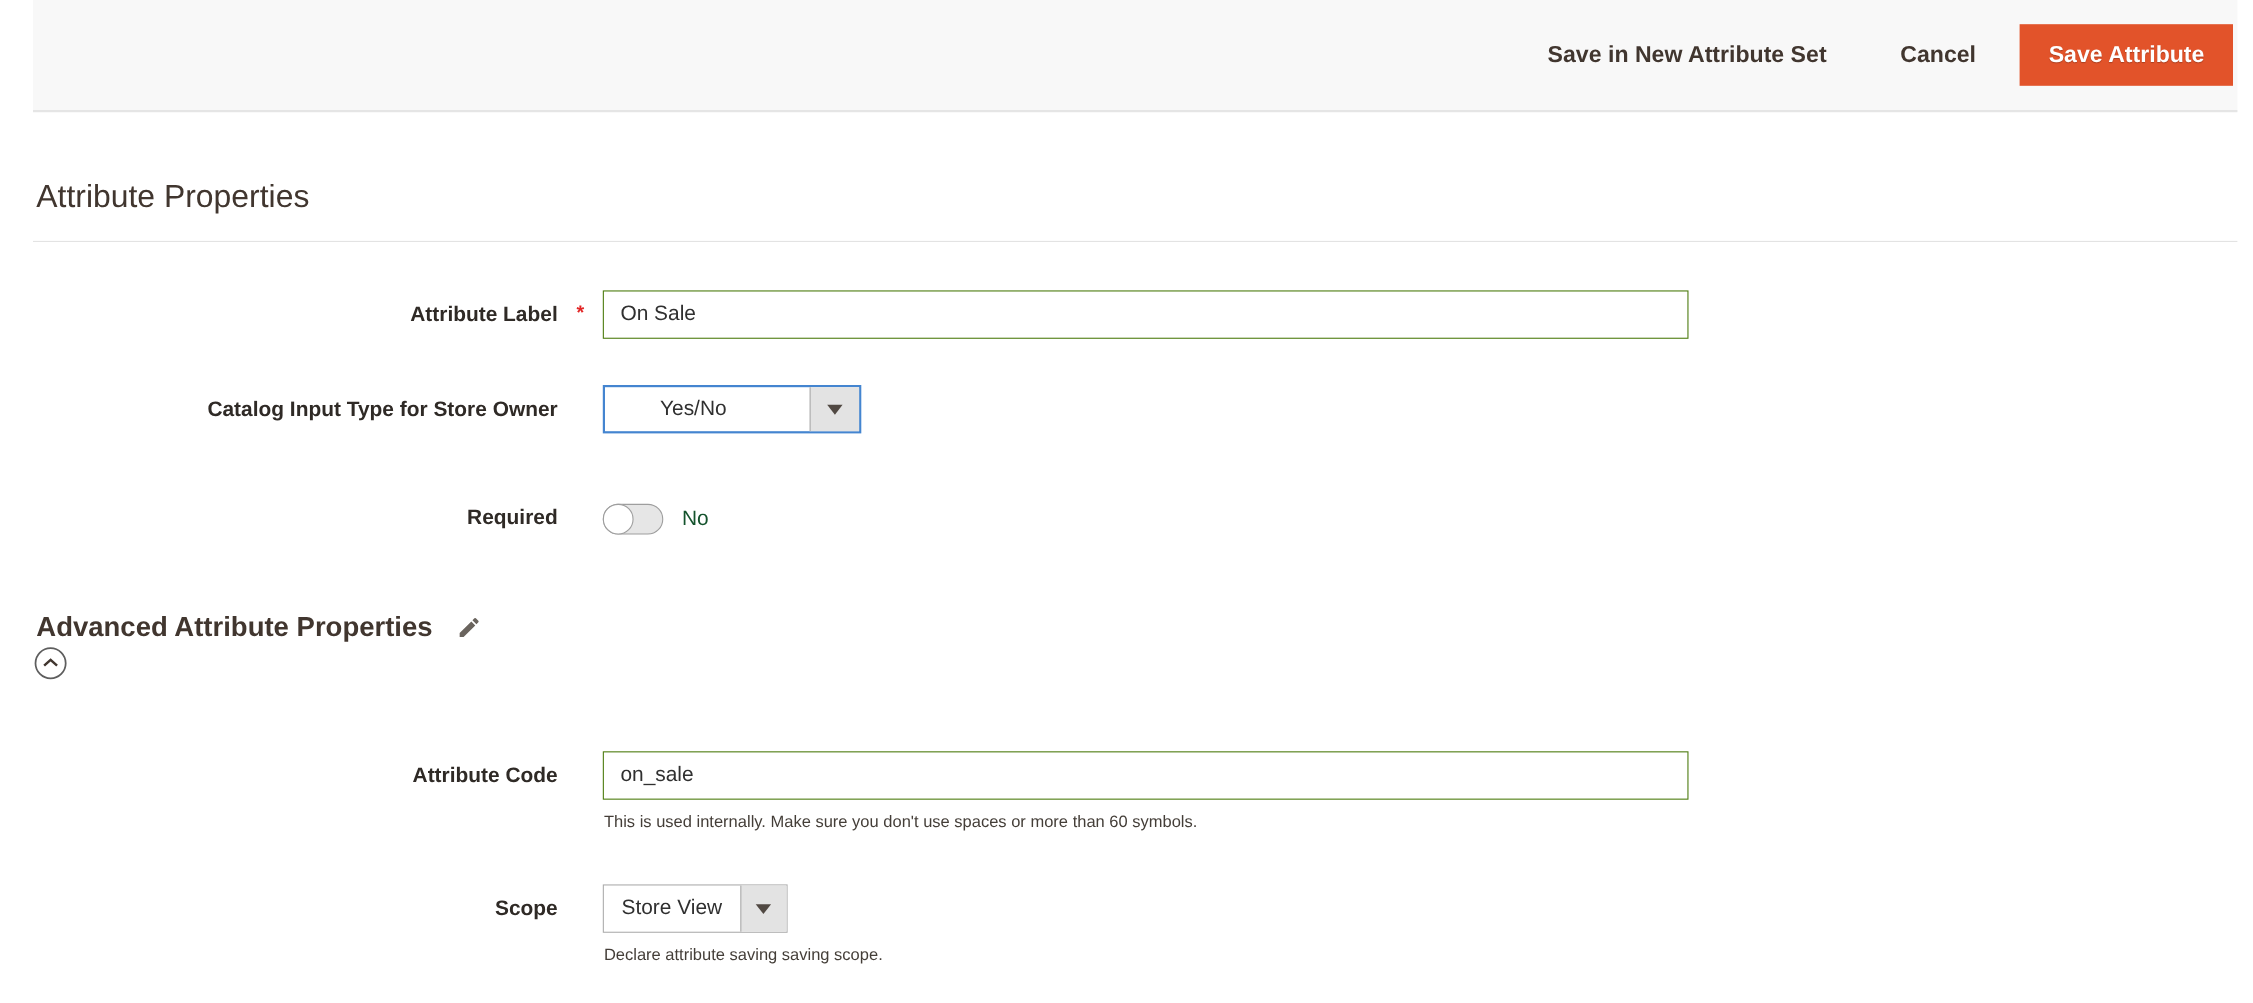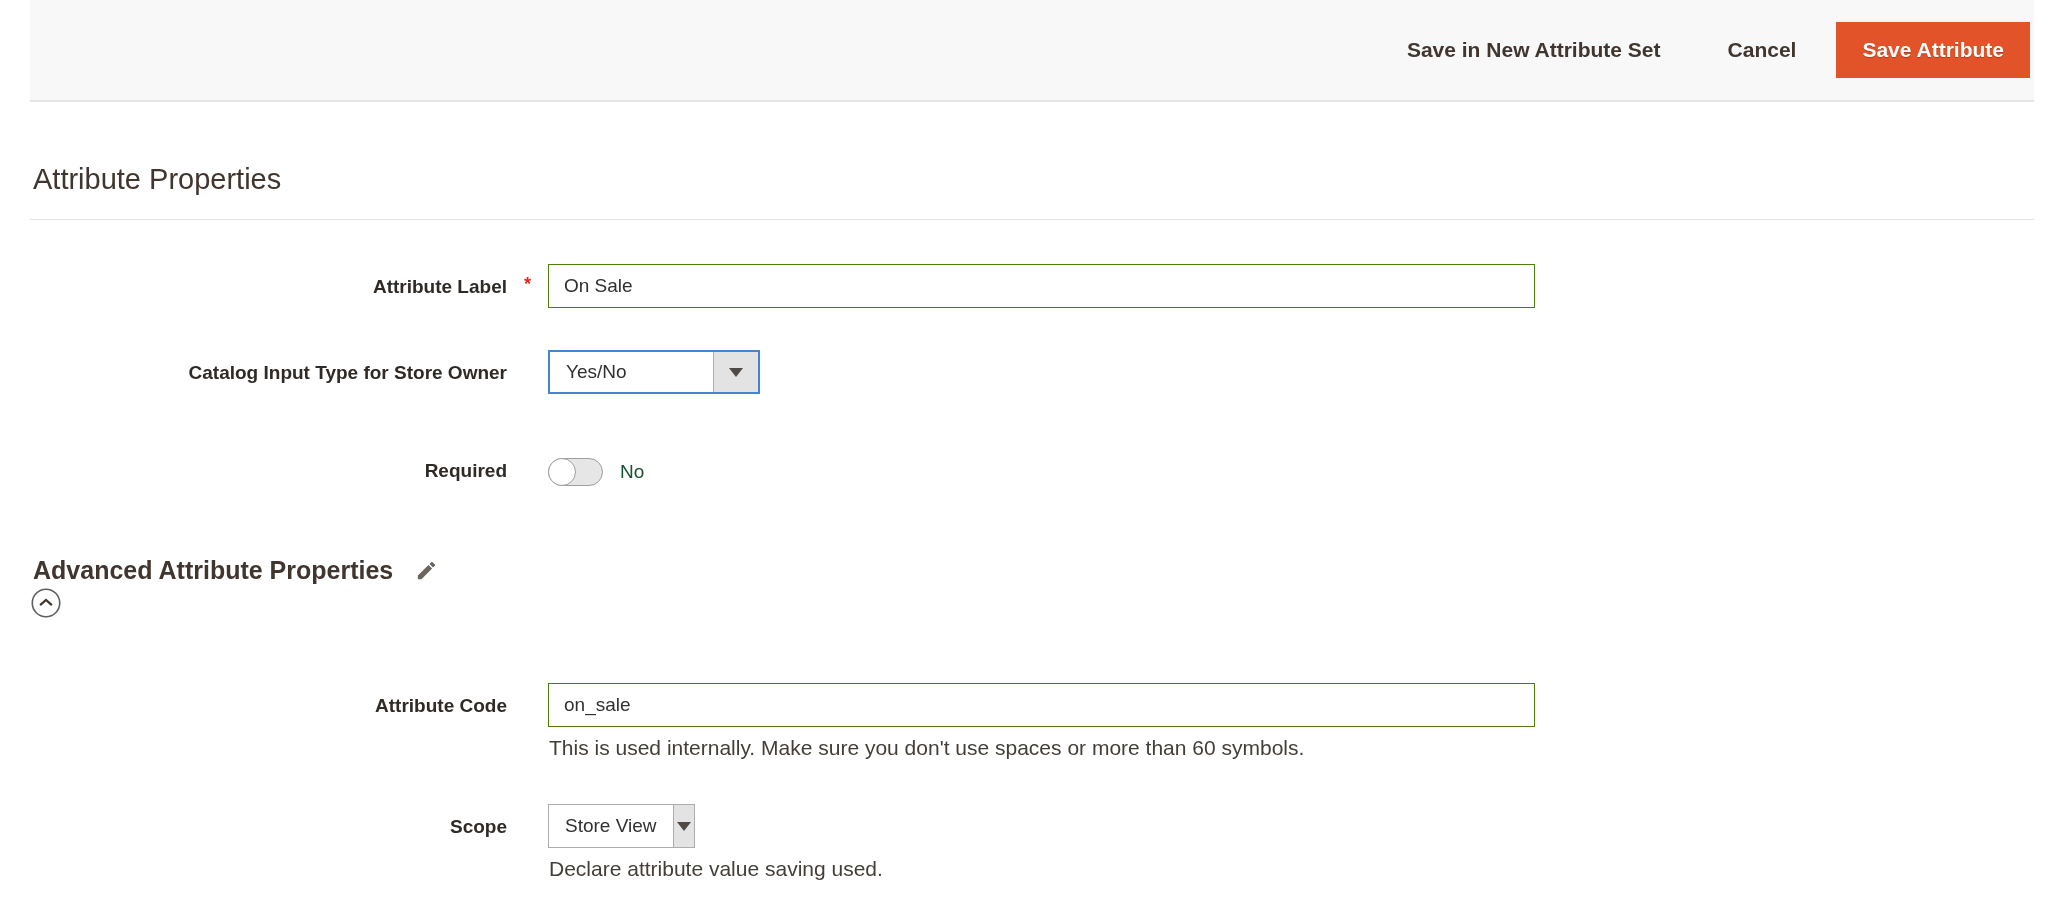--- a/index.html
+++ b/index.html
@@ -85,22 +85,22 @@
   .caret-box {
     width: 45px; align-self: stretch;
     border-left: 1px solid #adadad; background: #e3e3e3;
     display: flex; align-items: center; justify-content: center;
   }
   .caret {
     width: 0; height: 0;
     border-left: 7px solid transparent; border-right: 7px solid transparent;
     border-top: 9px solid #514943;
   }
-  .select-type  { width: 212px; border-width: 2px; }
-  .select-scope { width: 147px; }
+  .select-type  { width: 235px; border-width: 2px; padding-left: 34px; }
+  .select-scope { width: 168px; }
 
   
   .field-inline { display: flex; align-items: center; }
   .toggle {
     width: 55px; height: 28px; position: relative;
     background: #e6e6e6; border: 1px solid #9e9e9e; border-radius: 15px;
     cursor: pointer;
   }
   .knob {
     position: absolute; left: -1px; top: -1px;
@@ -117,21 +117,21 @@
   .adv-left { display: flex; align-items: center; }
   .adv-title {
     margin: 0 0 0 3px;
     font-size: 25px; font-weight: 700; color: #41362f; line-height: 33px;
   }
   .edit-icon { margin-left: 22px; display: inline-flex; cursor: pointer; }
   .collapse-icon { margin-right: 2px; display: inline-flex; cursor: pointer; }
 
   .note {
     margin-top: 11px; padding-left: 1px;
-    font-size: 21px; color: #443e38; line-height: 20px;
+    font-size: 15px; color: #443e38; line-height: 20px;
   }
 </style>
 </head>
 <body>
 
 <div class="page">
 
   <header class="toolbar">
     <button class="action-text action-save-set">Save in New Attribute Set</button>
     <button class="action-text action-cancel">Cancel</button>
@@ -206,18 +206,18 @@
     <div class="row row-scope">
       <label class="lbl">Scope</label>
       <span class="req-zone"></span>
       <div class="field">
         <div class="select select-scope">
           <span class="select-value">Store View</span>
           <span class="caret-box">
             <span class="caret"></span>
           </span>
         </div>
-        <div class="note">Declare attribute value saving used.</div>
+        <div class="note">Declare attribute saving saving scope.</div>
       </div>
     </div>
 
   </main>
 </div>
 
 </body></html>

